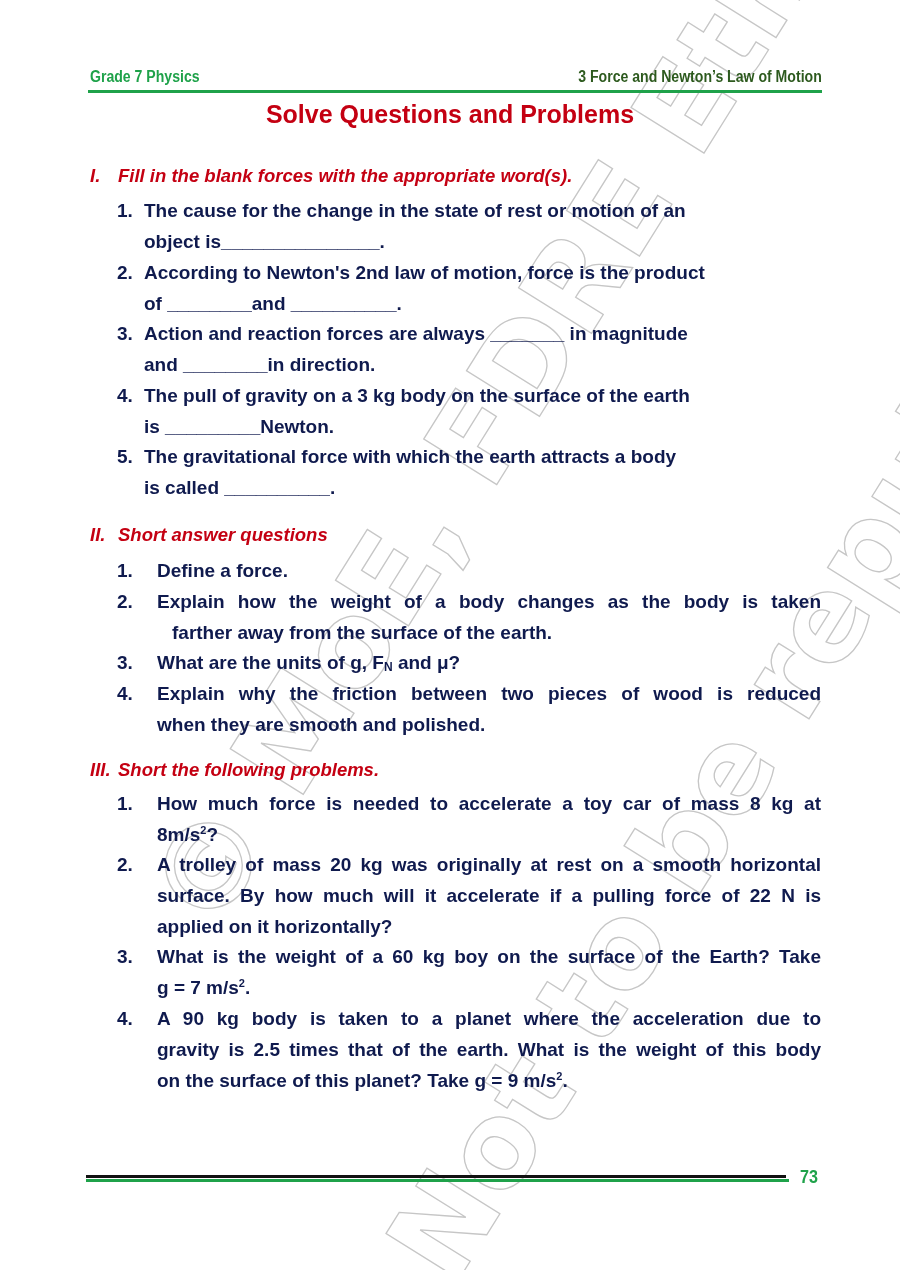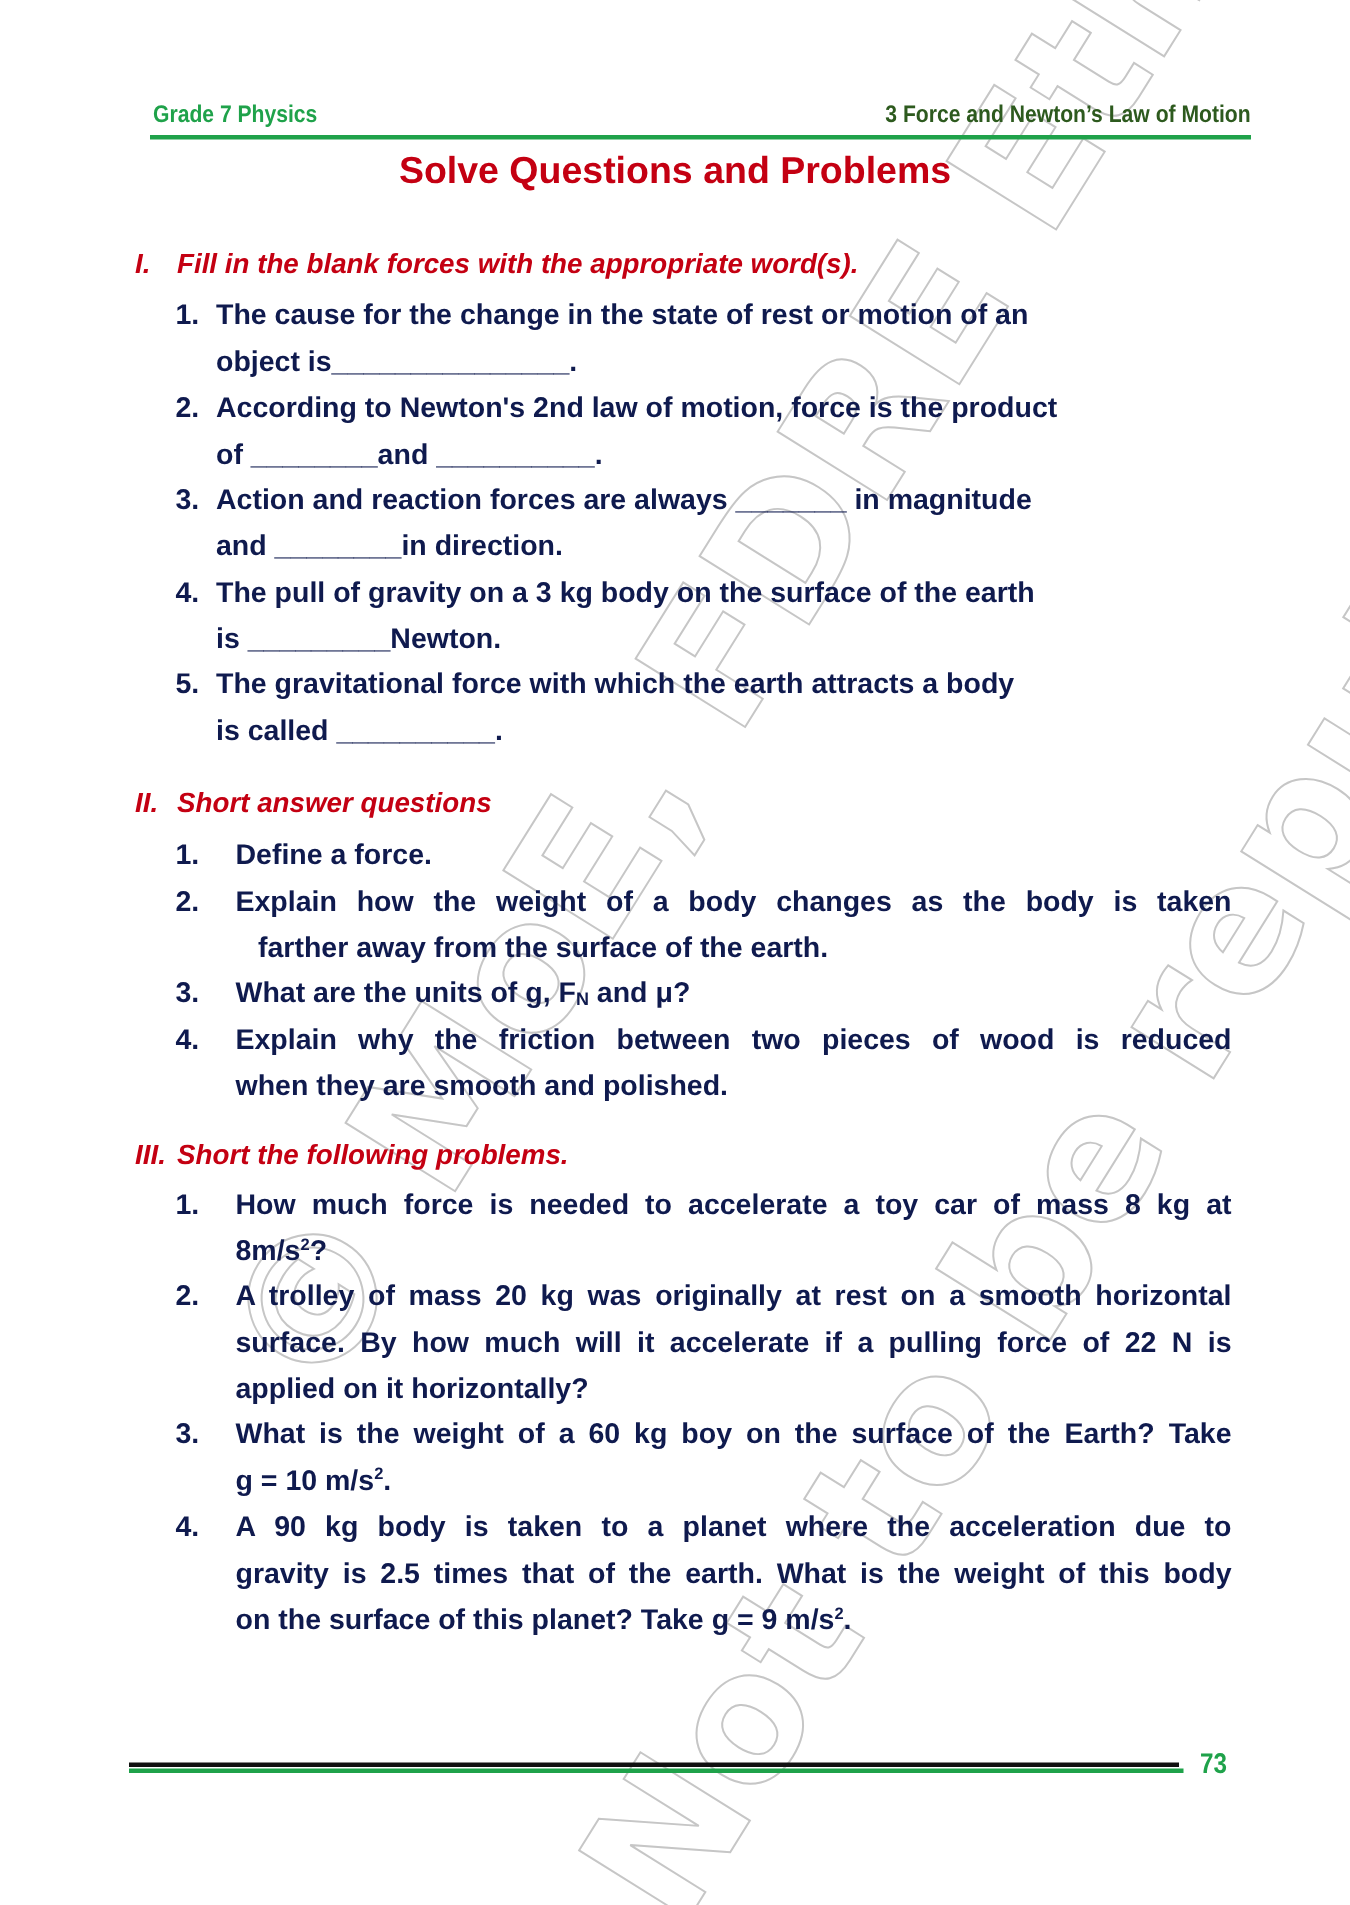--- a/index.html
+++ b/index.html
@@ -1,18 +1,18 @@
 <!DOCTYPE html>
 <html><head>
 <meta charset="utf-8">
 <style>
   html, body { margin: 0; padding: 0; background: #ffffff; }
   body { width: 900px; height: 1270px; position: relative; overflow: hidden;
          font-family: "Liberation Sans", sans-serif; color: #0f1a4e; }
-  .header { position: absolute; left: 100px; top: 66px; width: 734px; height: 26px; }
+  .header { position: absolute; left: 88px; top: 66px; width: 734px; height: 26px; }
   .header .left { position: absolute; left: 2px; top: 2px; font-size: 16px; font-weight: bold; color: #1fa24a; transform: scaleX(0.88); transform-origin: left; }
   .header .right { position: absolute; right: 0; top: 2px; font-size: 16px; font-weight: bold; color: #2d5a1e; transform: scaleX(0.88); transform-origin: right; white-space: nowrap; }
   .header .rule { position: absolute; left: 0; right: 0; top: 24px; height: 3px; background: #1fa24a; }
   .title { position: absolute; left: 0; width: 900px; top: 100px; text-align: center;
            font-size: 25px; font-weight: bold; color: #c40012; }
   .section-head { position: absolute; left: 90px; font-size: 18.5px; font-weight: bold; font-style: italic; color: #c40012; white-space: nowrap; }
   .section-head .num { display: inline-block; width: 28px; }
   .line { position: absolute; font-size: 19px; font-weight: bold; color: #0f1a4e; white-space: nowrap; line-height: 22px; }
   .justify { text-align: justify; text-align-last: justify; white-space: normal; }
   sup { font-size: 11px; line-height: 0; vertical-align: 7px; }
@@ -108,21 +108,21 @@
   </div>
   <div>
     <span class="line" style="left:117px;top:854px">2.</span>
     <span class="line justify" style="left:157px;top:854px;width:664px">A trolley of mass 20 kg was originally at rest on a smooth horizontal</span>
     <span class="line justify" style="left:157px;top:885px;width:664px">surface. By how much will it accelerate if a pulling force of 22 N is</span>
     <span class="line" style="left:157px;top:916px">applied on it horizontally?</span>
   </div>
   <div>
     <span class="line" style="left:117px;top:946px">3.</span>
     <span class="line justify" style="left:157px;top:946px;width:664px">What is the weight of a 60 kg boy on the surface of the Earth? Take</span>
-    <span class="line" style="left:157px;top:977px"><span>g = 10 m/s</span><sup>2</sup><span>.</span></span>
+    <span class="line" style="left:157px;top:977px"><span>g = 7 m/s</span><sup>2</sup><span>.</span></span>
   </div>
   <div>
     <span class="line" style="left:117px;top:1008px">4.</span>
     <span class="line justify" style="left:157px;top:1008px;width:664px">A 90 kg body is taken to a planet where the acceleration due to</span>
     <span class="line justify" style="left:157px;top:1039px;width:664px">gravity is 2.5 times that of the earth. What is the weight of this body</span>
     <span class="line" style="left:157px;top:1070px"><span>on the surface of this planet? Take g = 9 m/s</span><sup>2</sup><span>.</span></span>
   </div>
 </div>
 
 <div class="footer-black"></div>

